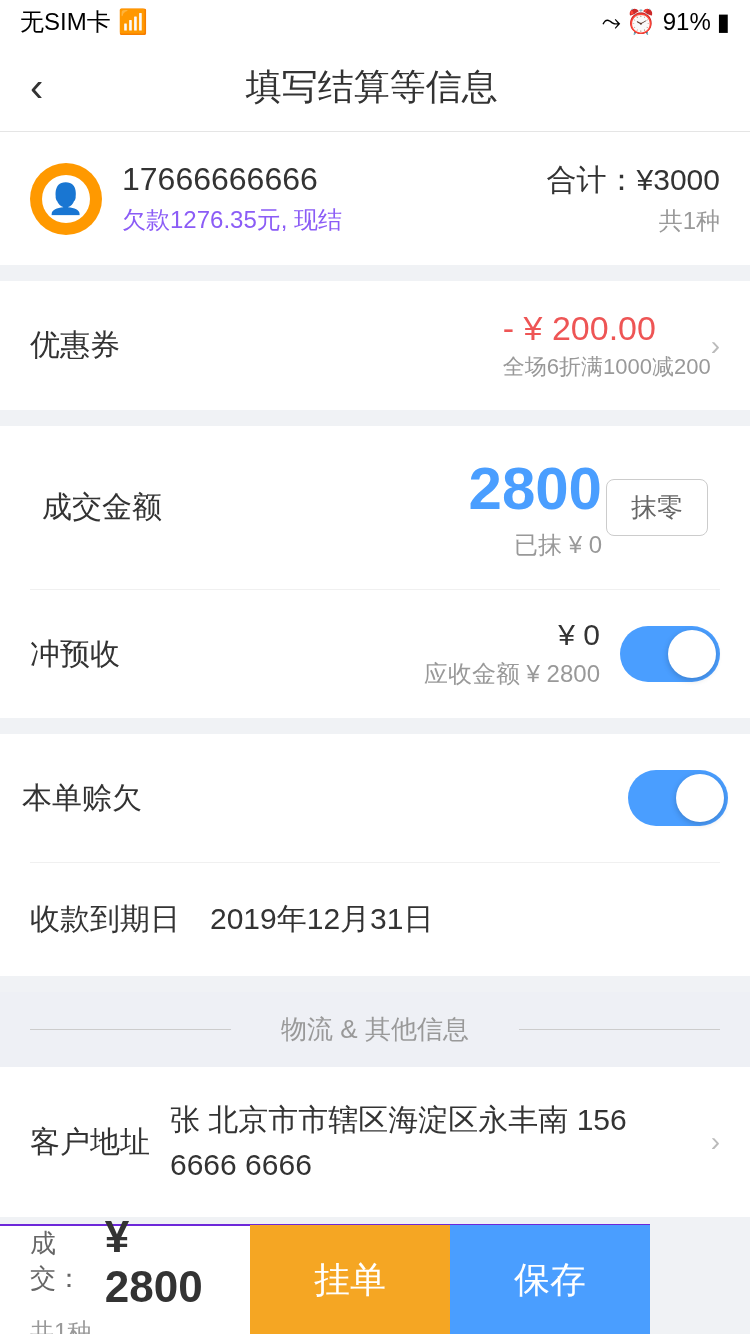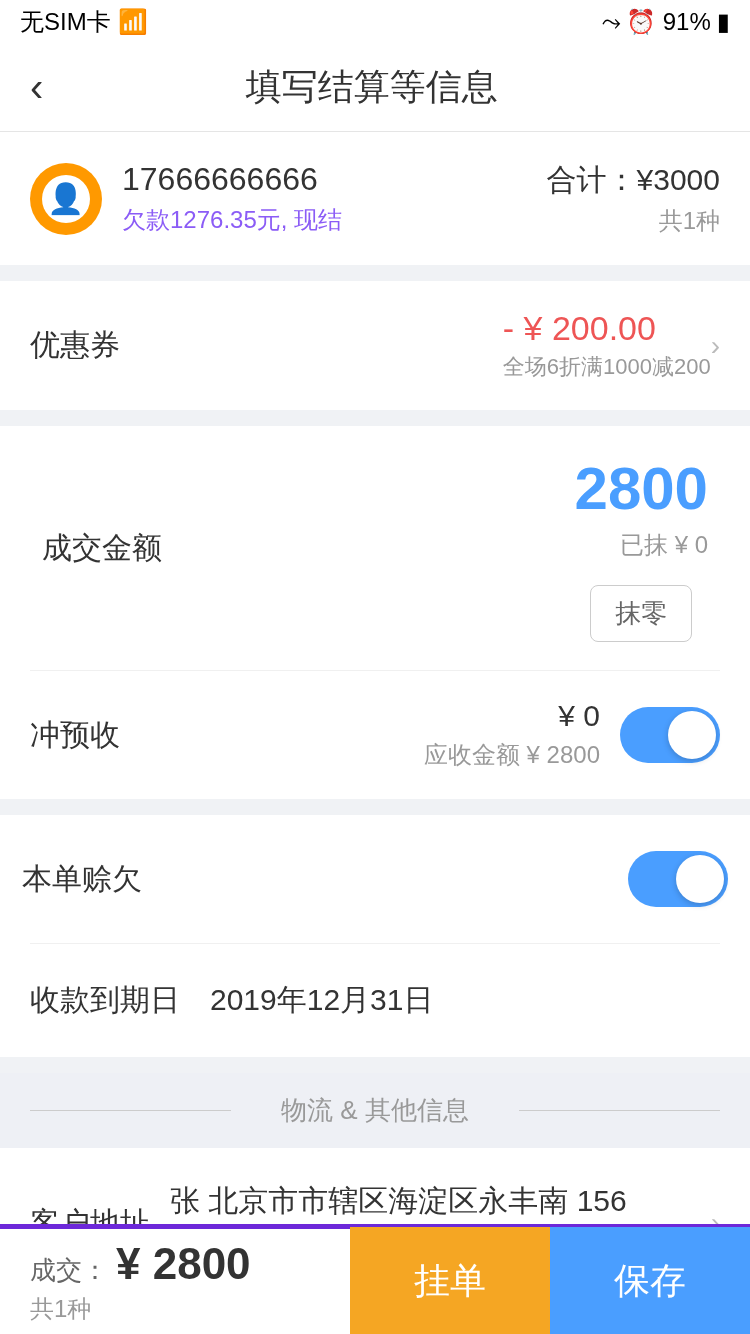--- a/index.html
+++ b/index.html
@@ -112,21 +112,21 @@
     .chevron { font-size: 28px; color: #bbb; }
 
     
     .deal-amount-row {
       display: flex;
       align-items: center;
       justify-content: space-between;
       padding: 28px 42px;
     }
     .deal-number { font-size: 60px; font-weight: 600; color: #4a9eff; }
-    .deal-right { display: flex; align-items: center; gap: 24px; flex-direction: column; }
+    .deal-right { display: flex; align-items: center; gap: 4px; }
     .round-zero-btn {
       border: 1px solid #ccc;
       border-radius: 8px;
       padding: 10px 24px;
       font-size: 26px;
       color: #666;
       background: #fff;
       cursor: pointer;
     }
     .deal-sub { font-size: 24px; color: #999; text-align: right; margin-top: 6px; }
@@ -213,26 +213,26 @@
     }
     .address-label { font-size: 30px; color: #333; min-width: 90px; }
     .address-value { flex: 1; font-size: 30px; color: #333; margin: 0 20px; line-height: 1.5; }
     .address-chevron { font-size: 28px; color: #bbb; }
 
     
     .bottom-bar {
       position: fixed;
       bottom: 0;
       left: 0;
-      width: 750px;
+      width: 650px;
       height: 110px;
       background: #fff;
       display: flex;
       align-items: center;
-      border-top: 5px solid #6d28d9;
+      border-top: 2px solid #6d28d9;
     }
     .bottom-info {
       flex: 1;
       padding: 0 30px;
     }
     .bottom-deal { font-size: 26px; color: #666; }
     .bottom-price { font-size: 44px; font-weight: 600; color: #333; }
     .bottom-count { font-size: 24px; color: #999; margin-top: 4px; }
     .btn-hang {
       width: 200px;

